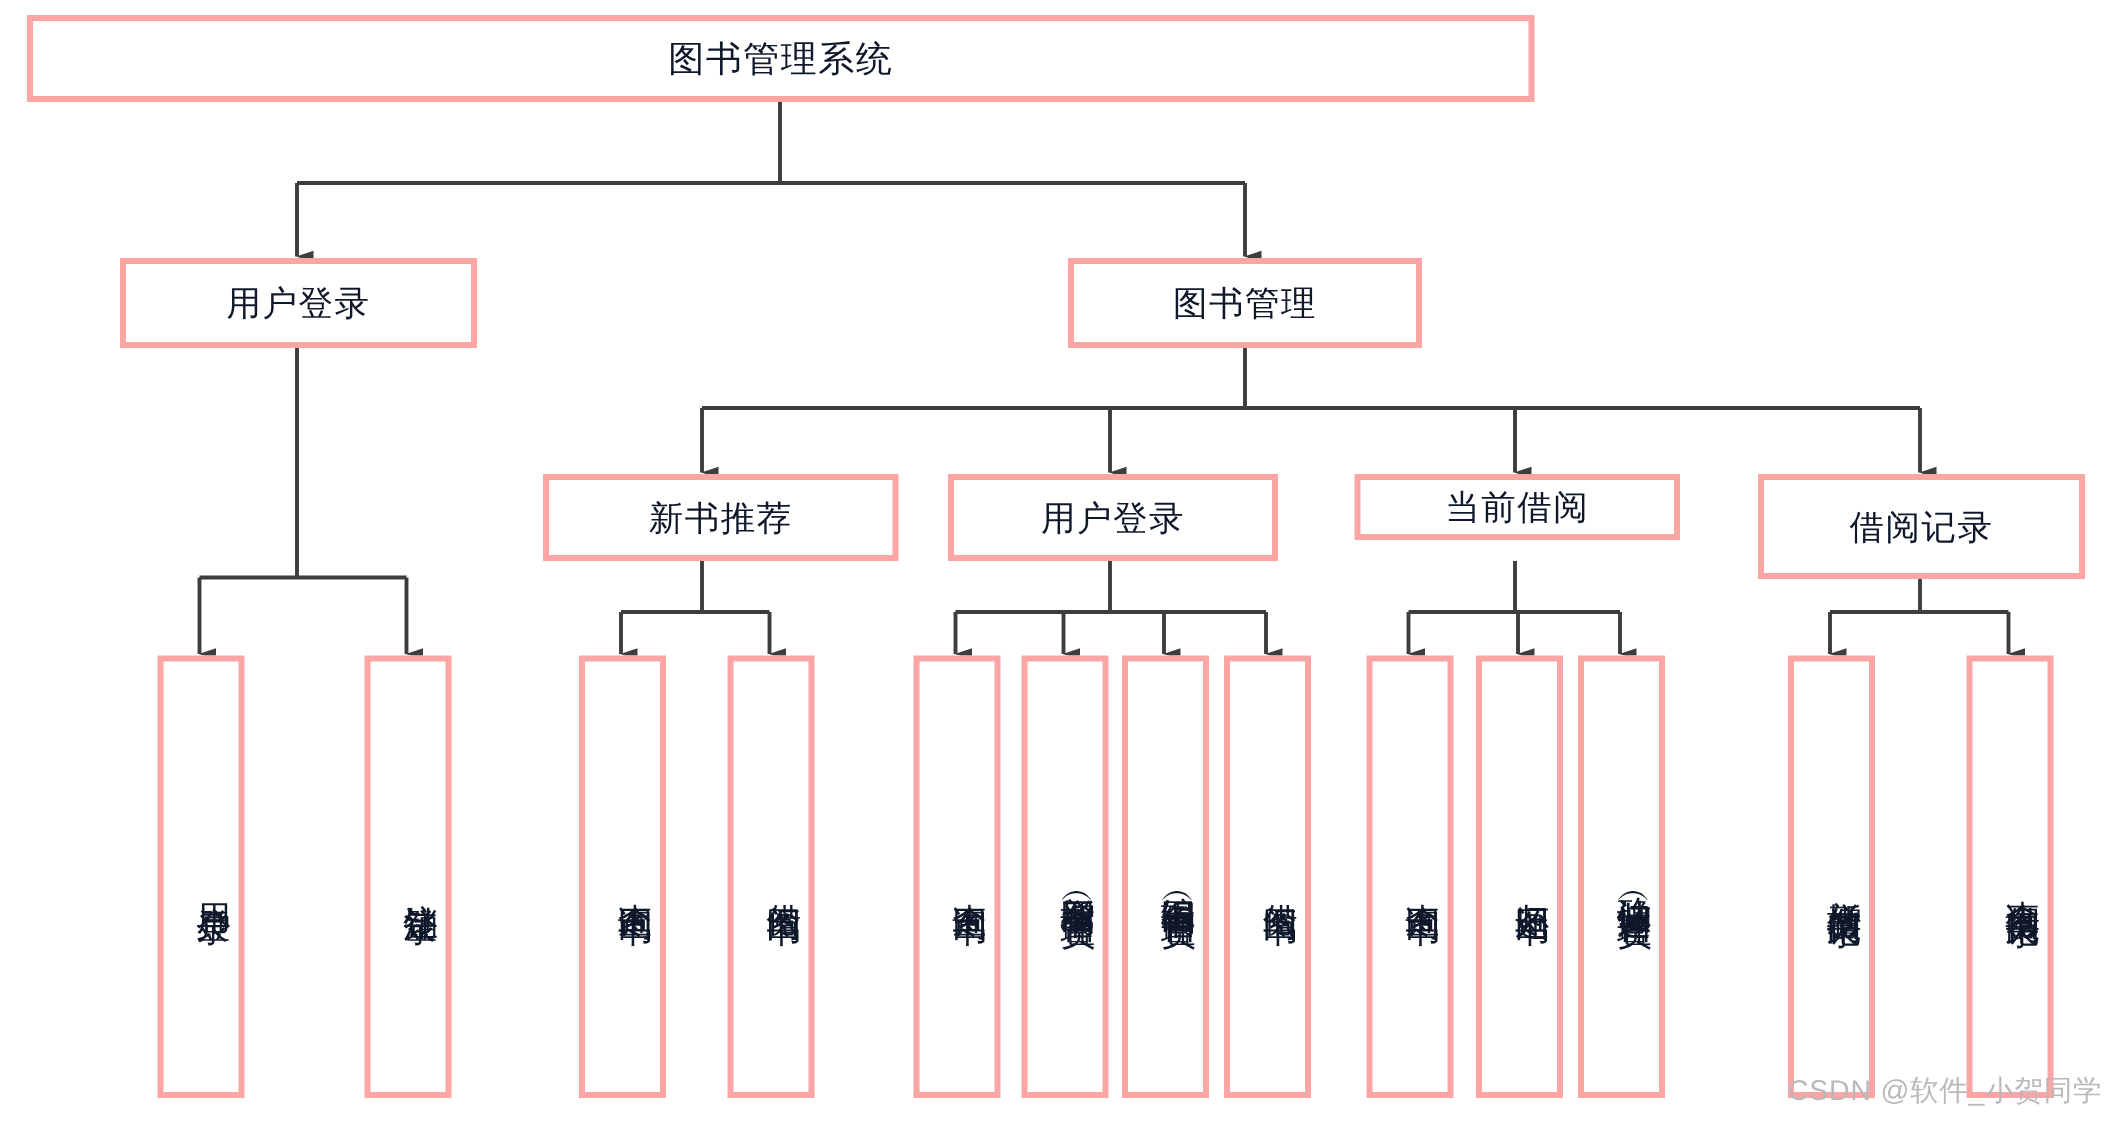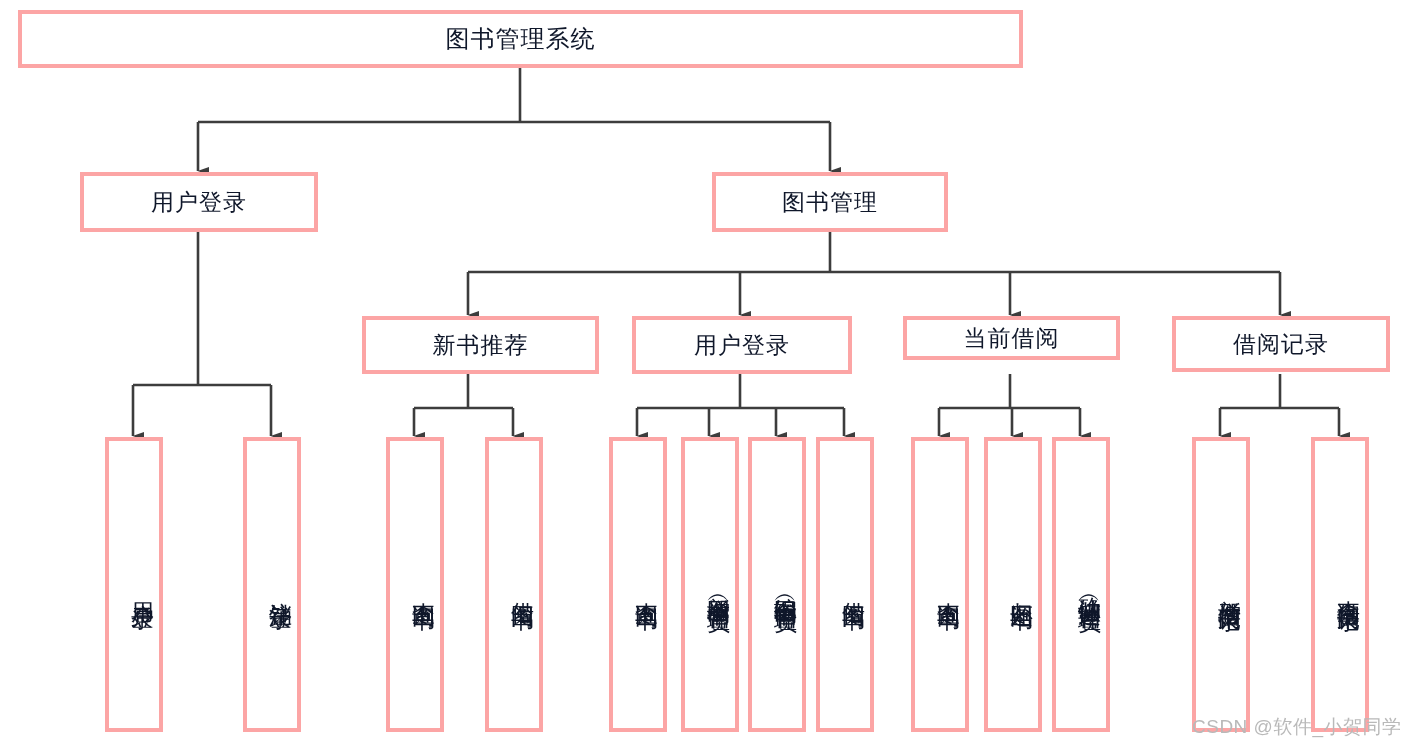--- a/index.html
+++ b/index.html
@@ -123,21 +123,21 @@
 
   <div class="node horiz" id="node-t3-0" style="left: 362px; top: 316px; width: 237px; height: 58px;">
     <span class="nlabel">新书推荐</span>
   </div>
   <div class="node horiz" id="node-t3-1" style="left: 632px; top: 316px; width: 220px; height: 58px;">
     <span class="nlabel">用户登录</span>
   </div>
   <div class="node horiz" id="node-t3-2" style="left: 903px; top: 316px; width: 217px; height: 44px;">
     <span class="nlabel">当前借阅</span>
   </div>
-  <div class="node horiz" id="node-t3-3" style="left: 1172px; top: 316px; width: 218px; height: 56px;">
+  <div class="node horiz" id="node-t3-3" style="left: 1172px; top: 316px; width: 218px; height: 70px;">
     <span class="nlabel">借阅记录</span>
   </div>
 
   <div class="node vert" id="leaf-0" style="left: 105px; top: 437px; width: 58px; height: 295px;">
     <span class="nlabel">用户登录</span>
   </div>
   <div class="node vert" id="leaf-1" style="left: 243px; top: 437px; width: 58px; height: 295px;">
     <span class="nlabel">注销登录</span>
   </div>
   <div class="node vert" id="leaf-2" style="left: 386px; top: 437px; width: 58px; height: 295px;">

